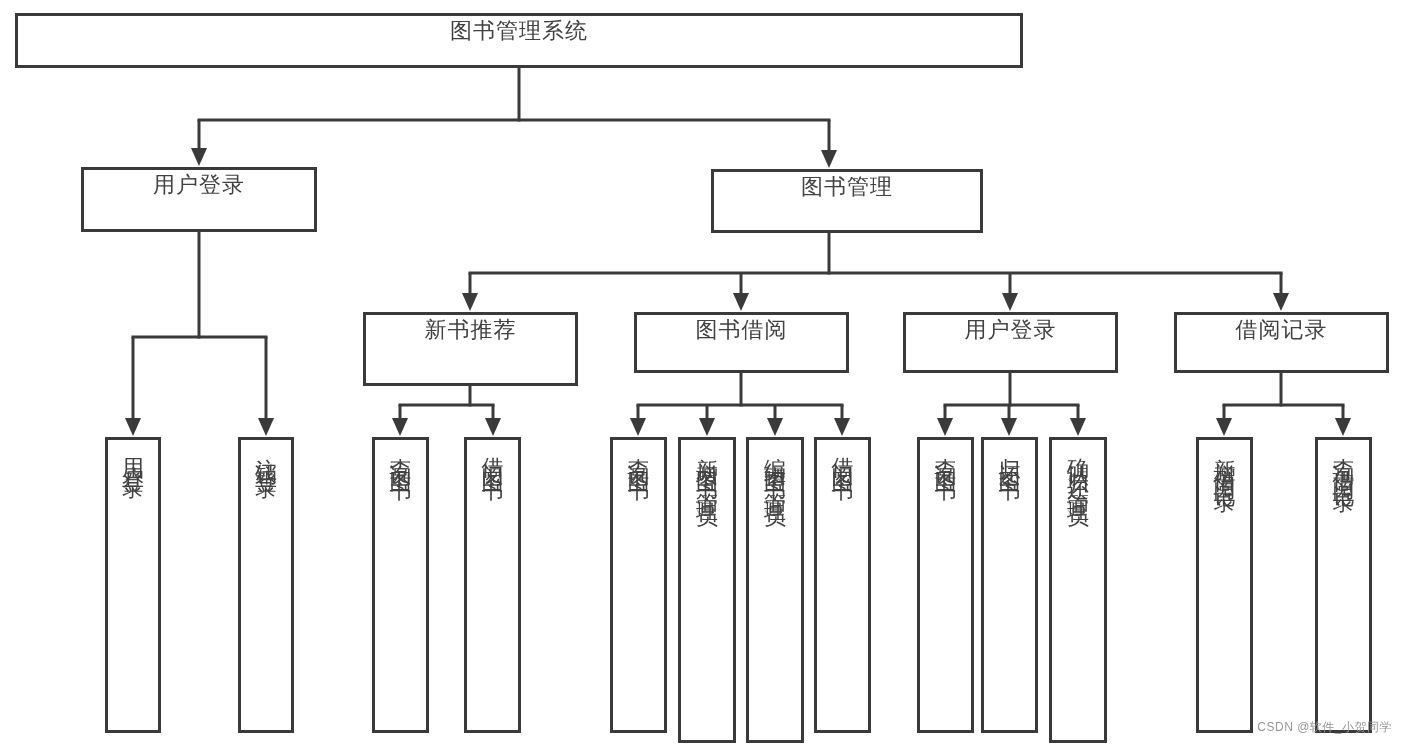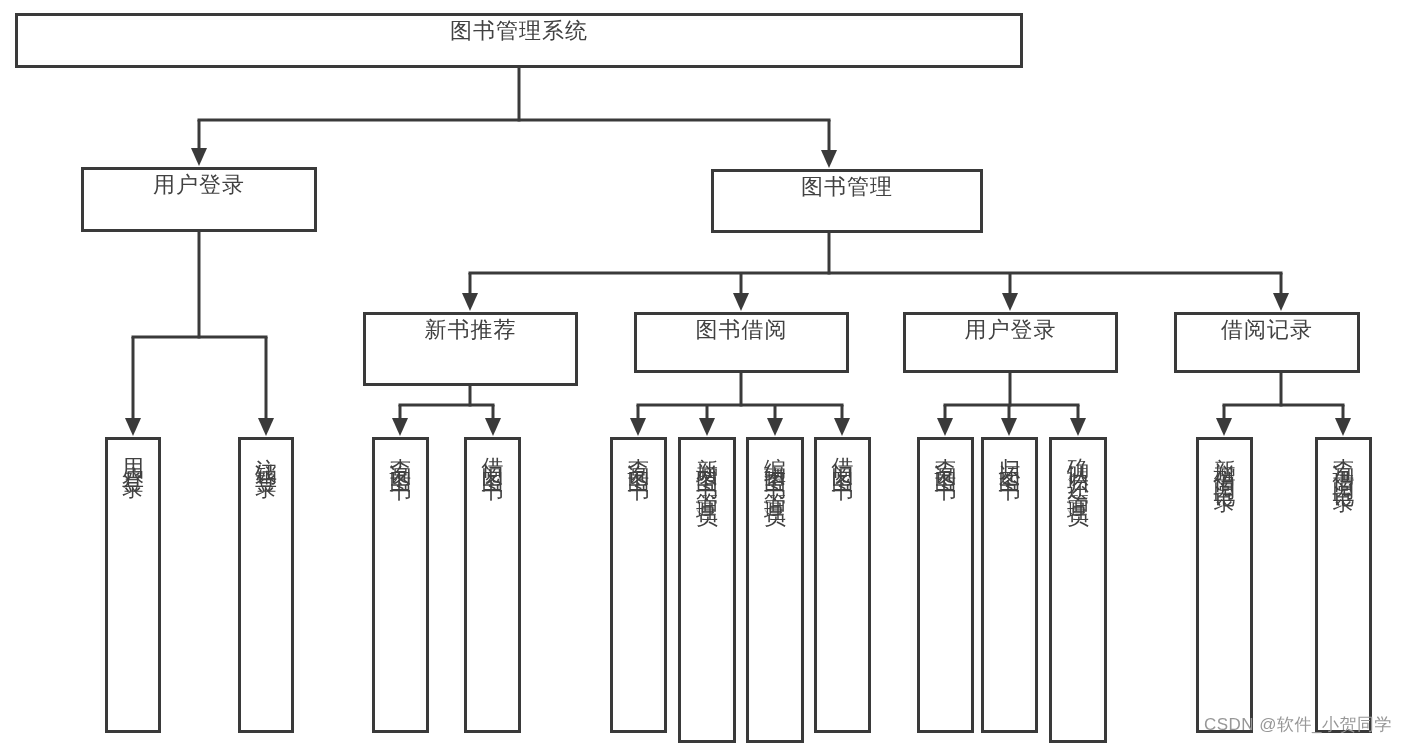--- a/index.html
+++ b/index.html
@@ -42,21 +42,21 @@
     writing-mode: vertical-rl;
     text-orientation: mixed;
     font-size: 22px;
     letter-spacing: 7px;
     line-height: 1;
   }
   .watermark {
     position: absolute;
     right: 13px;
     bottom: 11px;
-    font-size: 17px;
+    font-size: 12px;
     color: #979797;
     letter-spacing: 0.5px;
     z-index: 3;
     white-space: nowrap;
   }
 </style>
 </head>
 <body>
 
 <div class="canvas">
@@ -138,21 +138,21 @@
 
   <div class="node" style="left:363px;top:312px;width:215px;height:74px">
     <span class="hlabel">新书推荐</span>
   </div>
   <div class="node" style="left:634px;top:312px;width:215px;height:61px">
     <span class="hlabel">图书借阅</span>
   </div>
   <div class="node" style="left:903px;top:312px;width:215px;height:61px">
     <span class="hlabel">用户登录</span>
   </div>
-  <div class="node" style="left:1174px;top:312px;width:186px;height:61px">
+  <div class="node" style="left:1174px;top:312px;width:215px;height:61px">
     <span class="hlabel">借阅记录</span>
   </div>
 
   <div class="node leaf" style="left:105px;top:437px;width:56px;height:296px">
     <span class="vlabel">用户登录</span>
   </div>
   <div class="node leaf" style="left:238px;top:437px;width:56px;height:296px">
     <span class="vlabel">注销登录</span>
   </div>
 

